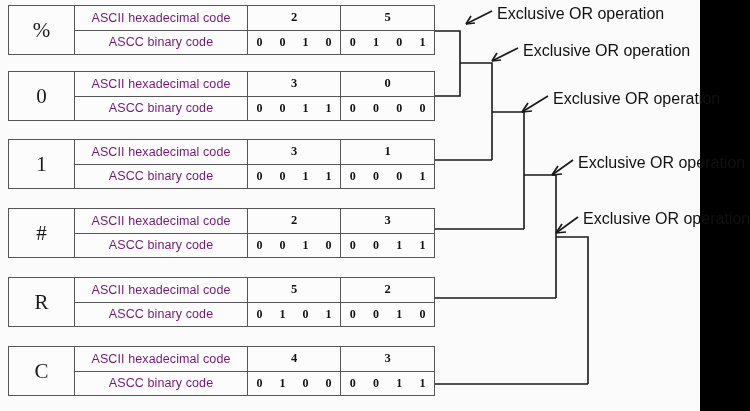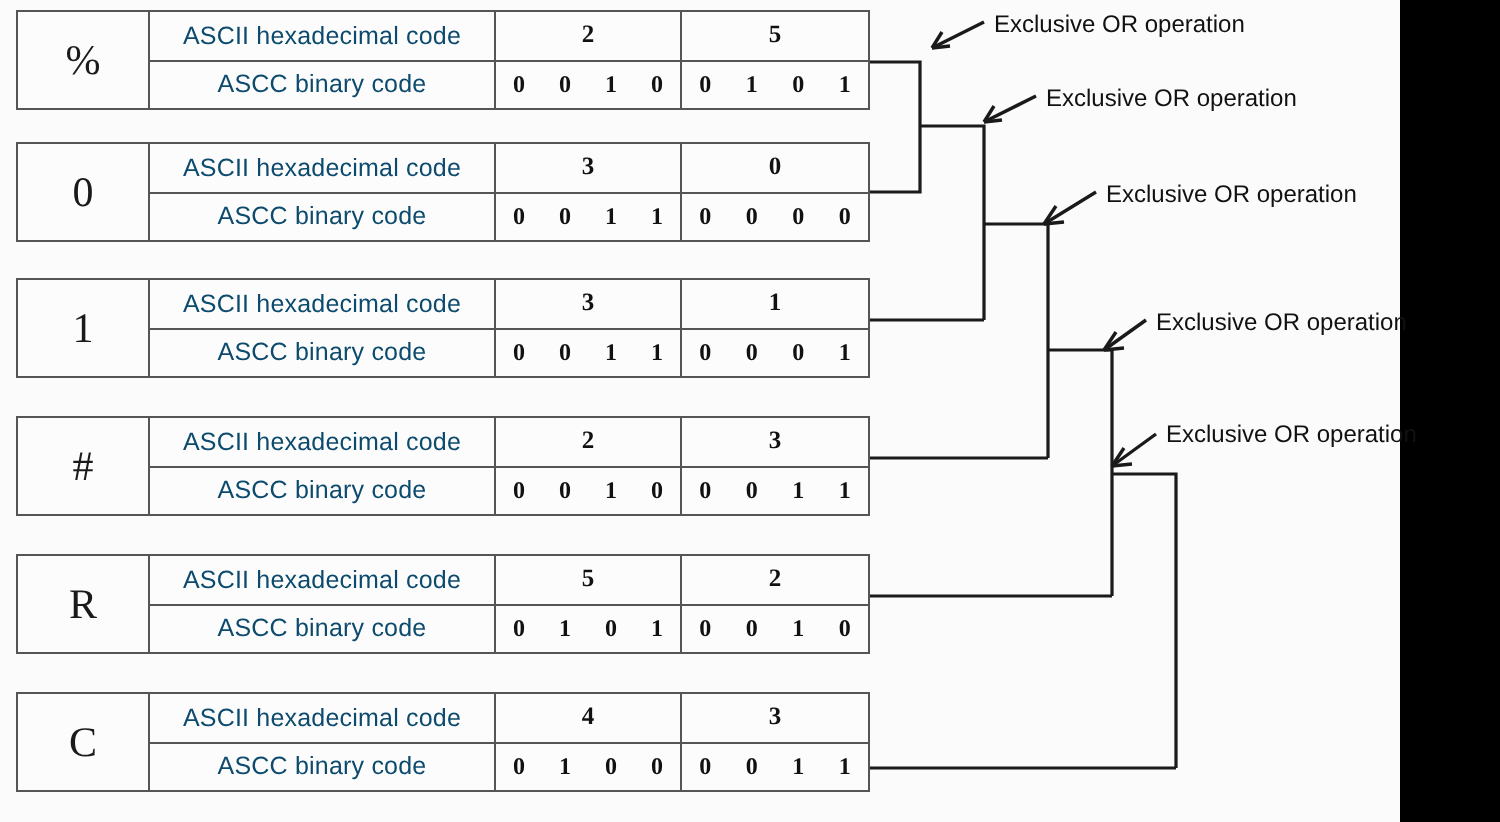--- a/index.html
+++ b/index.html
@@ -39,21 +39,21 @@
   .subrow{
     flex:1;display:flex;
     box-sizing:border-box;
   }
   .subrow.top{border-bottom:1px solid #555;}
   .labelcell{
     width:173px;
     border-right:1px solid #555;
     display:flex;align-items:center;justify-content:center;
     font-size:12.5px;
-    color:#0c4a6e;
+    color:#701a75;
     box-sizing:border-box;
     letter-spacing:.1px;
   }
   .nib{
     width:93px;
     display:flex;align-items:center;justify-content:center;
     box-sizing:border-box;
     font-family:"Liberation Serif", serif;
     font-weight:bold;
     font-size:12px;
@@ -61,21 +61,21 @@
   }
   .nib.first{border-right:1px solid #555;}
   .nib .bits{display:flex;width:100%;justify-content:space-around;}
   .nib .bits span{display:inline-block;}
   .hexval{font-size:12.5px;}
 
   svg#wires{position:absolute;left:0;top:0;width:750px;height:411px;pointer-events:none;}
 
   .xlabel{
     position:absolute;
-    font-size:12px;
+    font-size:16px;
     color:#111;
     white-space:nowrap;
     font-family:"Liberation Sans", sans-serif;
   }
   .xlabel.clipped{color:#111;}
 </style>
 </head>
 <body>
 
 <div id="stage">

